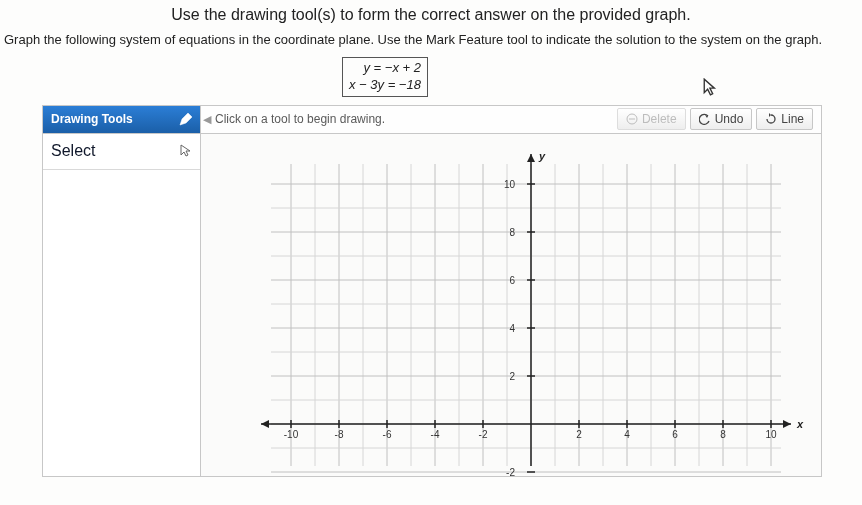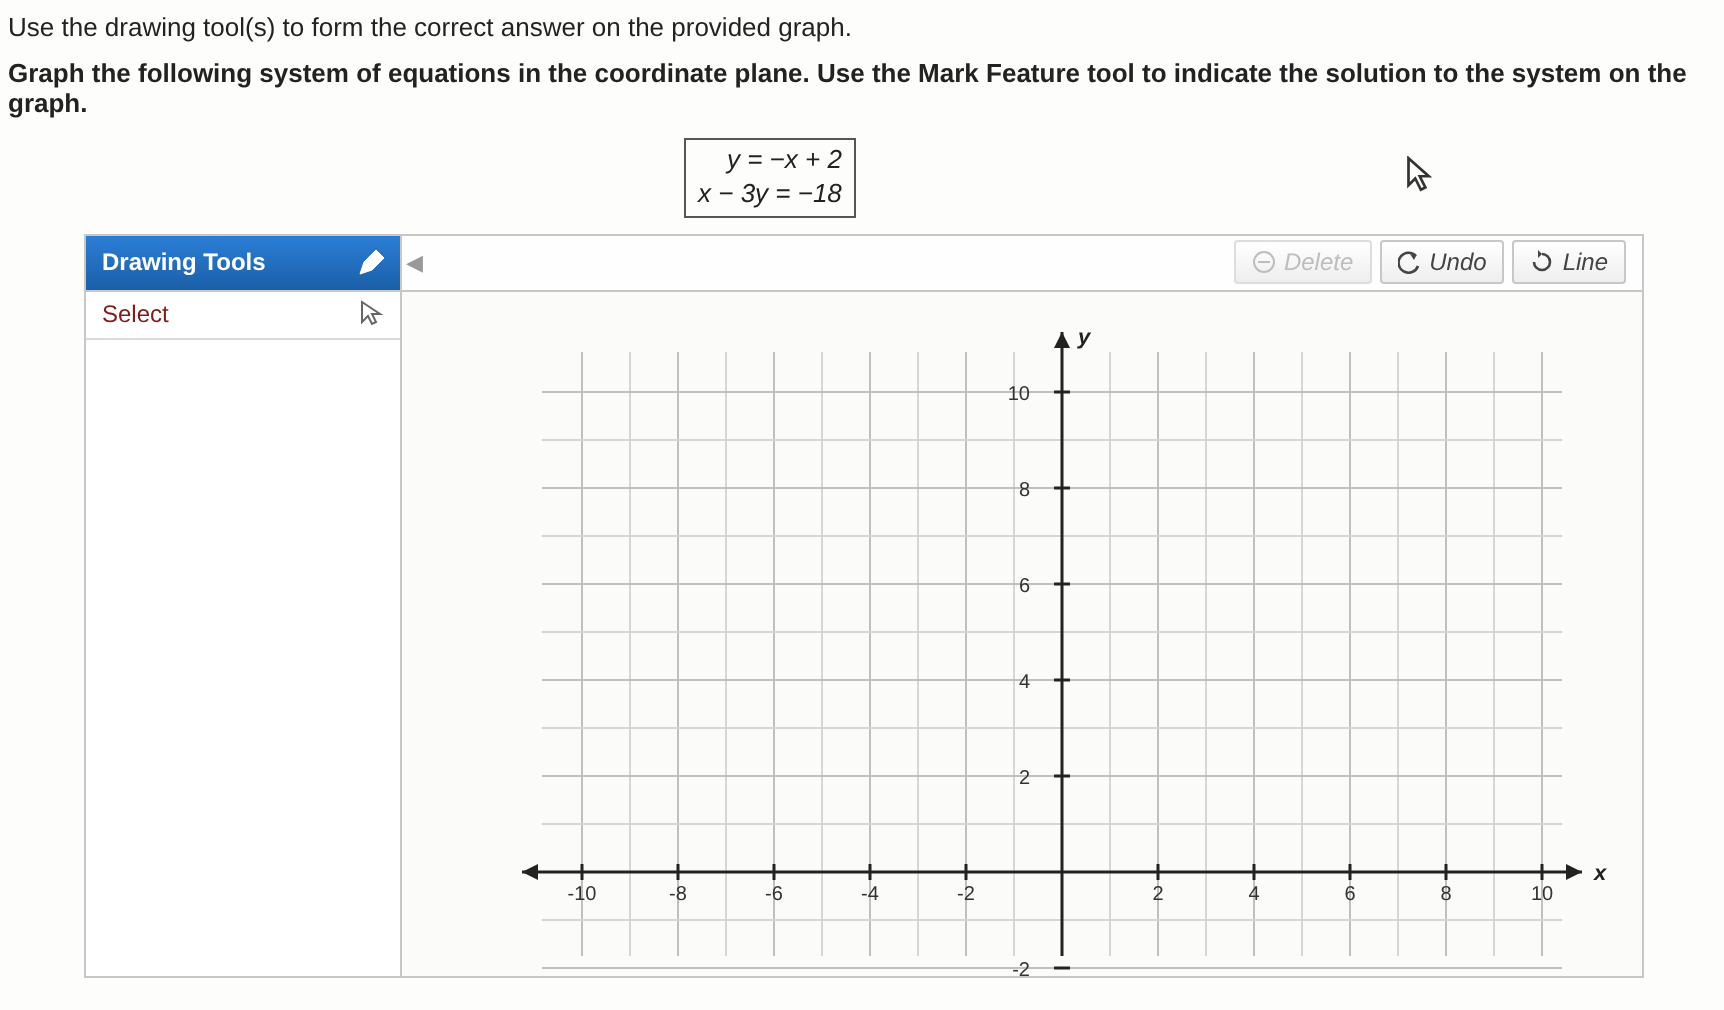--- a/index.html
+++ b/index.html
@@ -5,22 +5,22 @@
   * { box-sizing: border-box; margin: 0; padding: 0; }
   body {
     font-family: Arial, sans-serif;
     background: #fdfdfc;
     width: 862px;
     height: 505px;
     overflow: hidden;
     color: #222;
     position: relative;
   }
-  .instr1 { font-size: 13px; padding: 6px 4px 2px 4px; }
-  .instr2 { font-size: 13px; padding: 6px 4px 8px 4px; font-weight: bold; }
+  .instr1 { font-size: 16px; padding: 6px 4px 2px 4px; text-align: center; }
+  .instr2 { font-size: 13px; padding: 6px 4px 8px 4px; }
   .eq-box {
     display: inline-block;
     border: 1px solid #555;
     padding: 2px 6px;
     font-size: 13px;
     line-height: 1.3;
     margin-left: 342px;
     margin-top: 2px;
     margin-bottom: 8px;
     font-style: italic;
@@ -73,21 +73,20 @@
     position: absolute;
     left: 2px;
     color: #999;
     font-size: 11px;
   }
   .actions {
     display: flex;
     align-items: center;
     gap: 4px;
     padding-right: 8px;
-    font-style: italic;
   }
   .btn {
     border: 1px solid #c7c7c7;
     background: linear-gradient(#fff,#eee);
     font-size: 12px;
     height: 22px;
     padding: 0 8px;
     display: flex;
     align-items: center;
     gap: 4px;
@@ -97,27 +96,27 @@
   }
   .btn.disabled { color: #bdbdbd; border-color: #ddd; cursor: default; }
   .btn .ic { width: 12px; height: 12px; display:inline-flex; align-items:center; justify-content:center; }
   .body-row { display: flex; flex: 1; }
   .sidebar {
     width: 158px;
     border-right: 1px solid #c7c7c7;
     background: #fff;
   }
   .tool-item {
-    height: 24px;
+    height: 36px;
     border-bottom: 1px solid #d9d9d9;
     display: flex;
     align-items: center;
     padding-left: 8px;
-    font-size: 12px;
-    color: #7f1d1d;
+    font-size: 16px;
+    color: #0f172a;
     position: relative;
     cursor: pointer;
   }
   .tool-item .tic {
     position: absolute;
     right: 6px;
     width: 16px; height: 16px;
     color: #666;
   }
   .canvas-wrap {
@@ -170,20 +169,21 @@
     <div class="tools-head">
       <span>Drawing Tools</span>
       <span class="pencil">
         <svg viewBox="0 0 16 16">
             <path d="M2 14 L4 8 L10 2 L14 6 L8 12 Z" fill="#fff" stroke="#fff" stroke-width="0.5"></path>
           </svg>
       </span>
     </div>
     <div class="instr-bar">
       <span class="pointer-left">◀</span>
+      <span>Click on a tool to begin drawing.</span>
     </div>
     <div class="actions">
       <div class="btn disabled">
         <span class="ic">
           <svg viewBox="0 0 12 12">
               <circle cx="6" cy="6" r="5" fill="none" stroke="currentColor"></circle>
               <line x1="3" y1="6" x2="9" y2="6" stroke="currentColor"></line>
             </svg>
         </span>
         <span>Delete</span>

